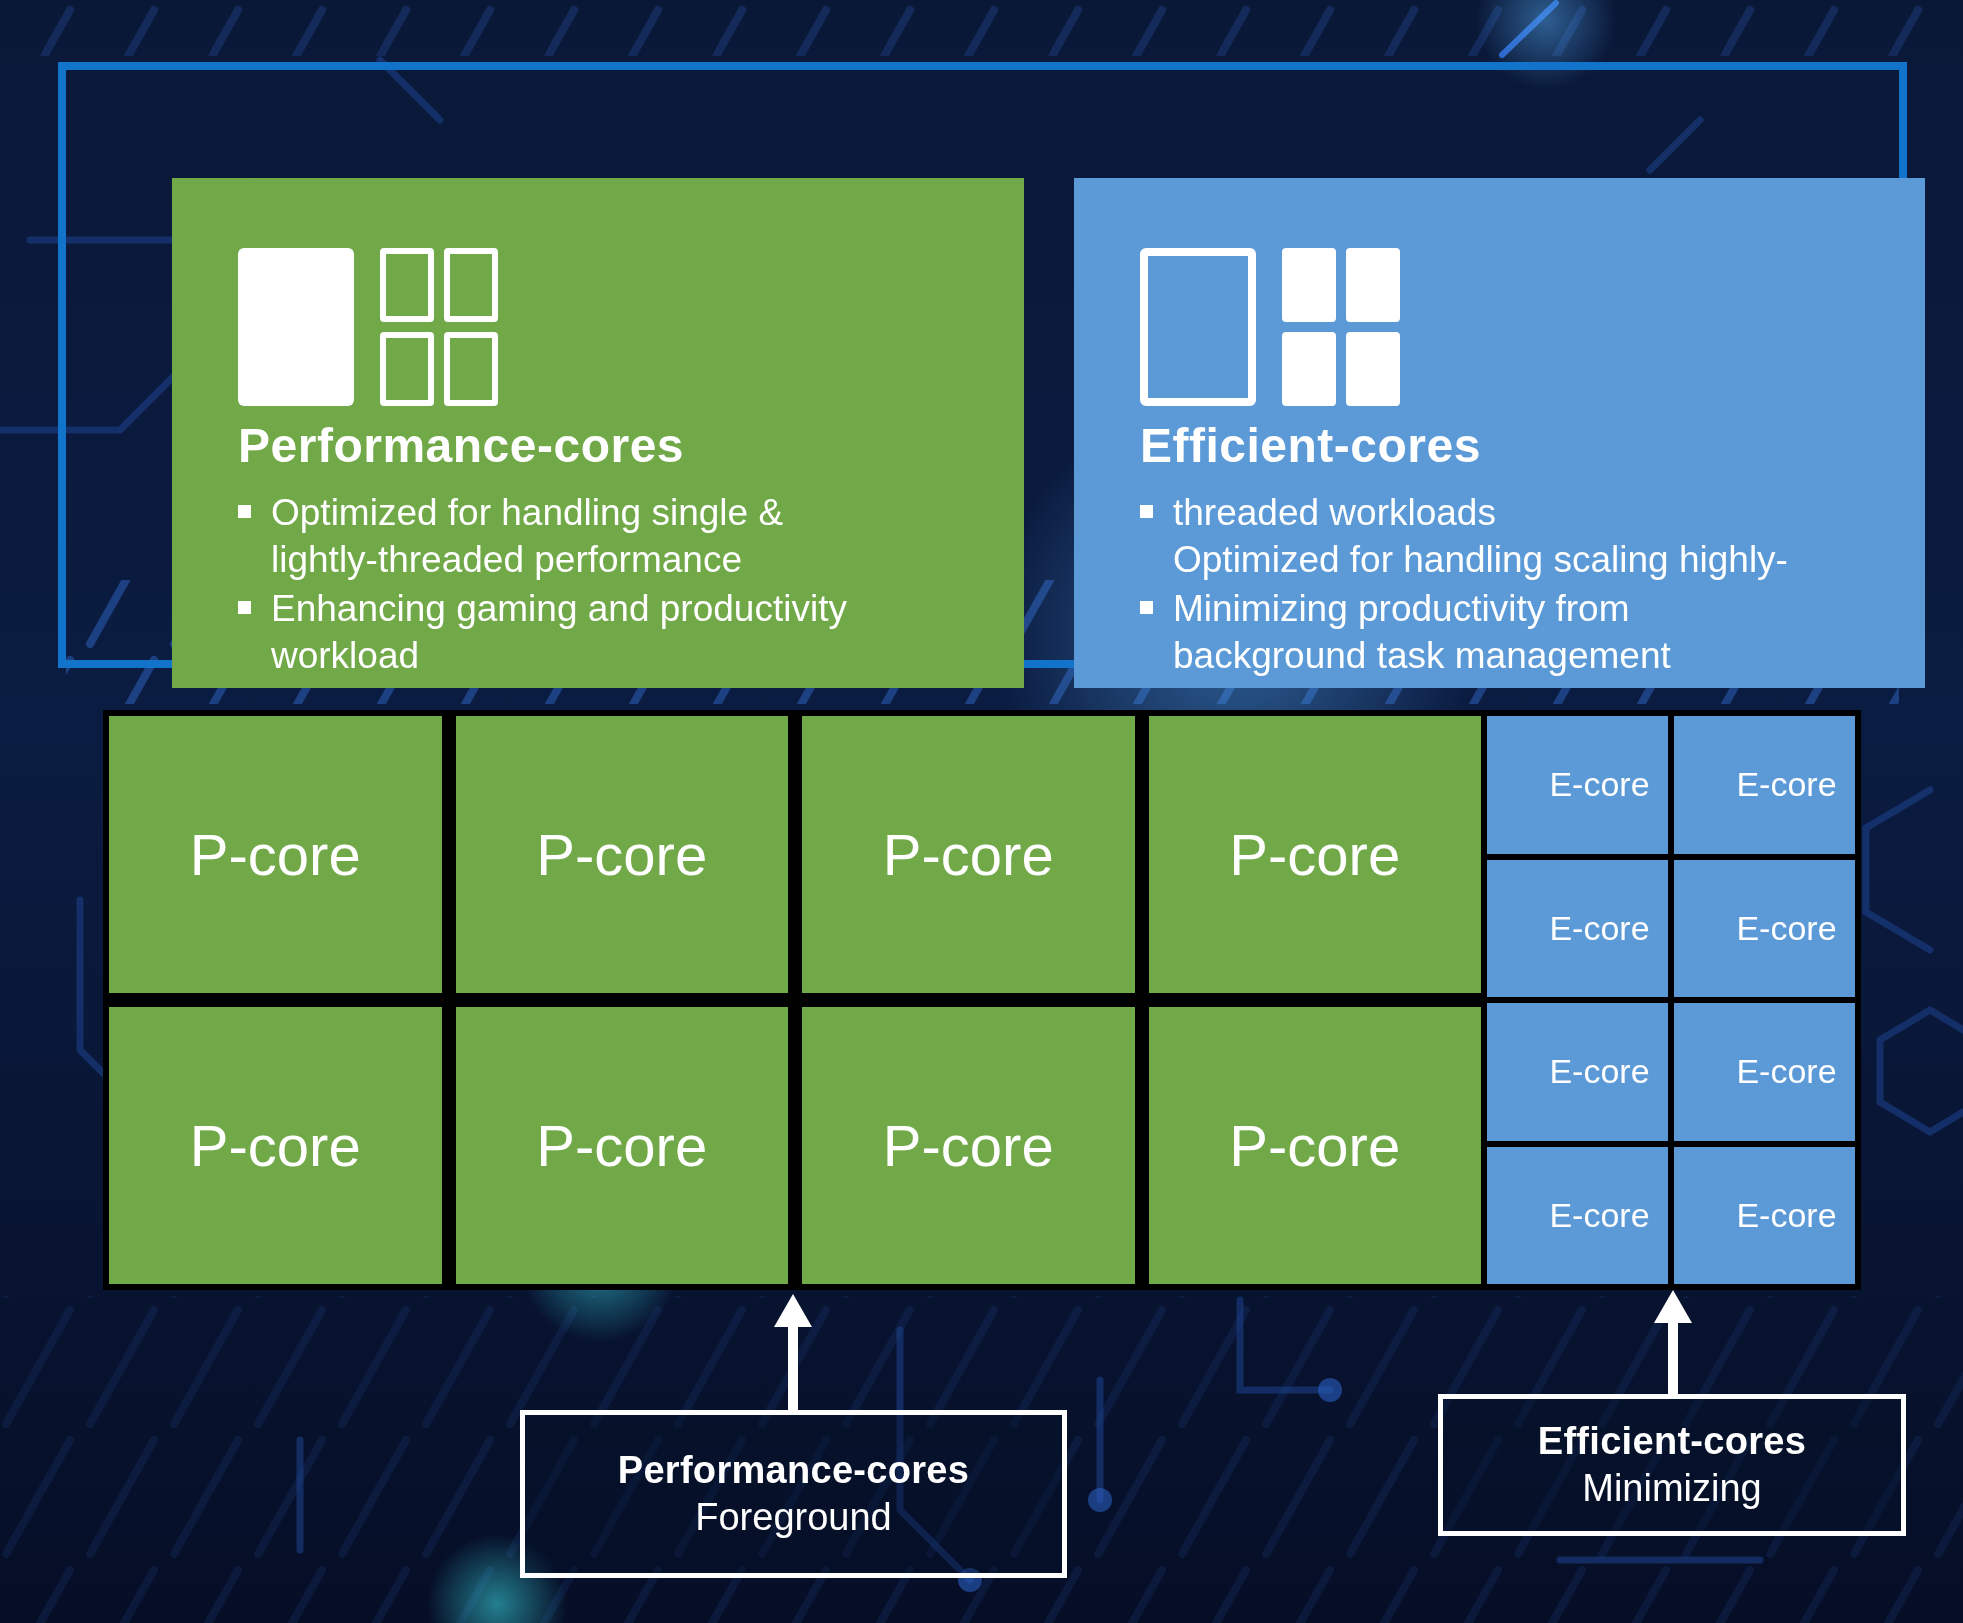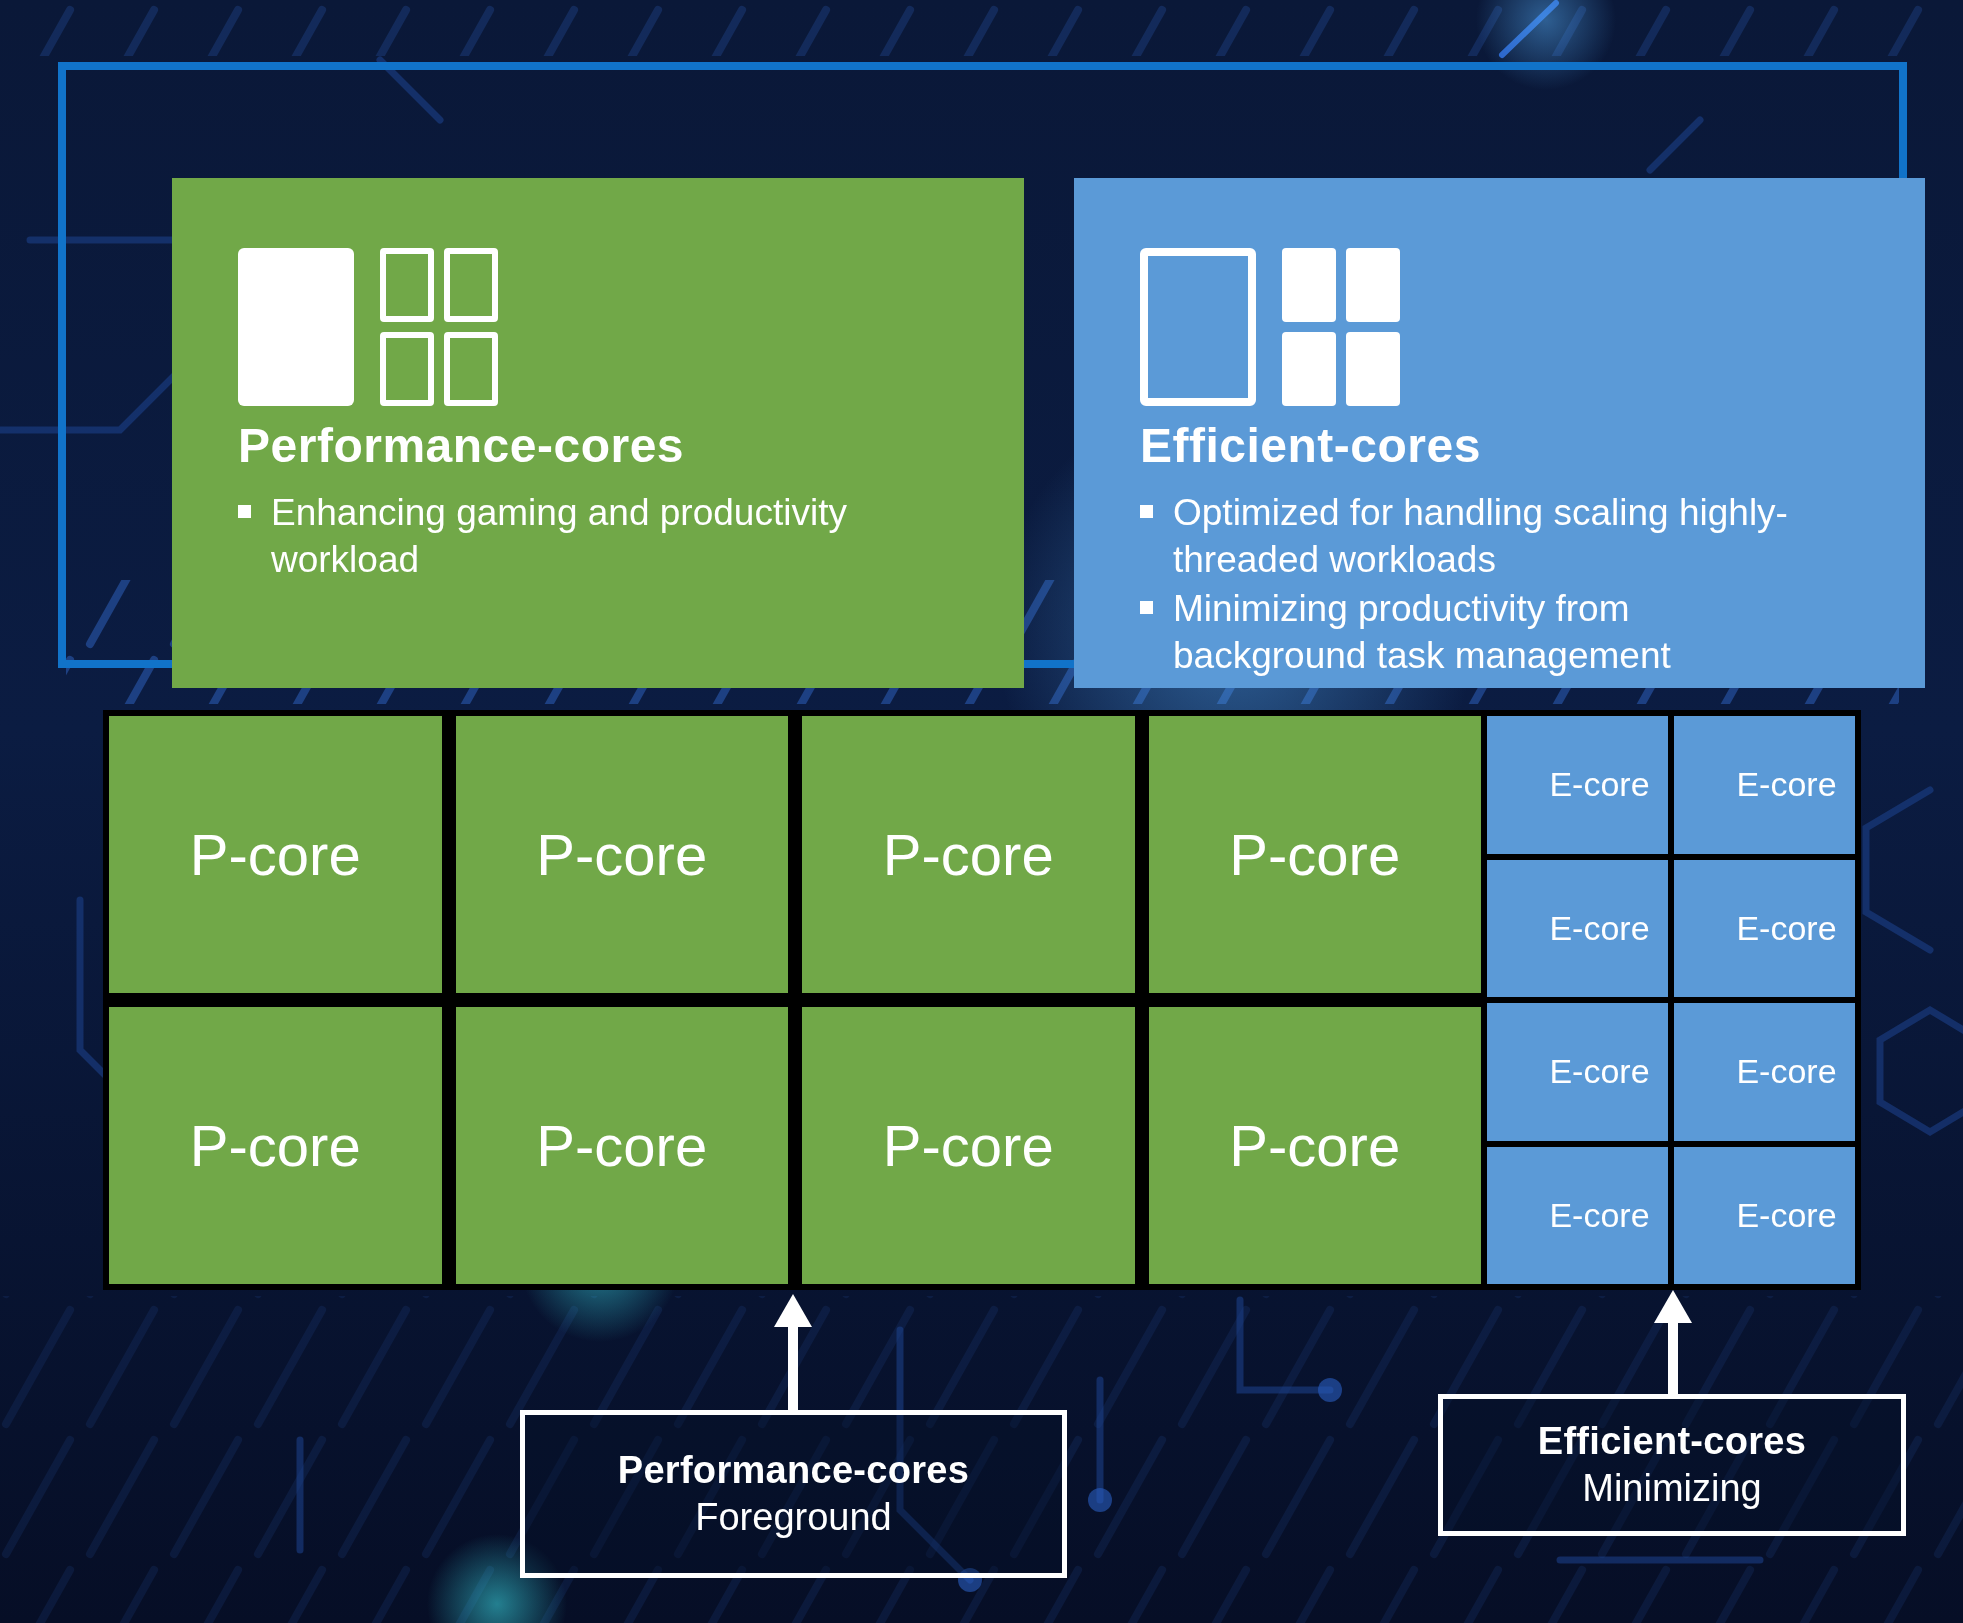--- a/index.html
+++ b/index.html
@@ -137,20 +137,27 @@
           <div class="small-rect outlined"></div>
           <div class="small-rect outlined"></div>
           <div class="small-rect outlined"></div>
         </div>
       </div>
       <h2 class="card-title">Performance-cores</h2>
       <ul class="bullets">
         <li>
           <span class="bullet-marker"></span>
           <span class="bullet-text">
+            <span>Optimized for handling single &amp;</span>
+            <span>lightly-threaded performance</span>
+          </span>
+        </li>
+        <li>
+          <span class="bullet-marker"></span>
+          <span class="bullet-text">
             <span>Enhancing gaming and productivity</span>
             <span>workload</span>
           </span>
         </li>
       </ul>
     </div>
 
     <div class="card card-blue">
       <div class="icon-row">
         <div class="big-rect outlined"></div>
@@ -159,22 +166,22 @@
           <div class="small-rect filled"></div>
           <div class="small-rect filled"></div>
           <div class="small-rect filled"></div>
         </div>
       </div>
       <h2 class="card-title">Efficient-cores</h2>
       <ul class="bullets">
         <li>
           <span class="bullet-marker"></span>
           <span class="bullet-text">
+            <span>threaded workloads</span>
             <span>Optimized for handling scaling highly-</span>
-            <span>threaded workloads</span>
           </span>
         </li>
         <li>
           <span class="bullet-marker"></span>
           <span class="bullet-text">
             <span>Minimizing productivity from</span>
             <span>background task management</span>
           </span>
         </li>
       </ul>

